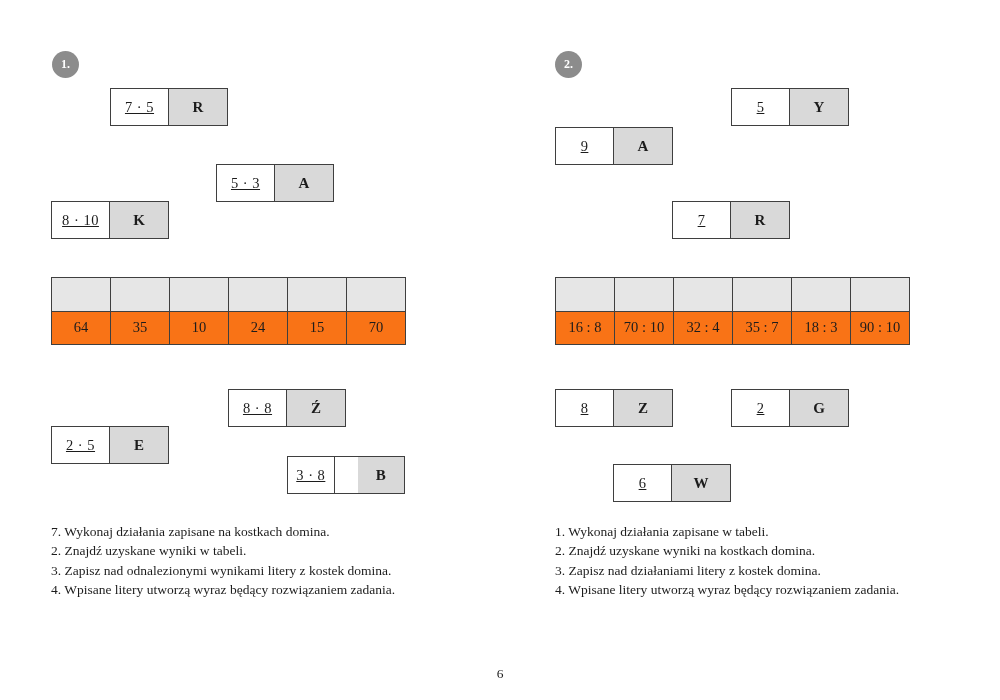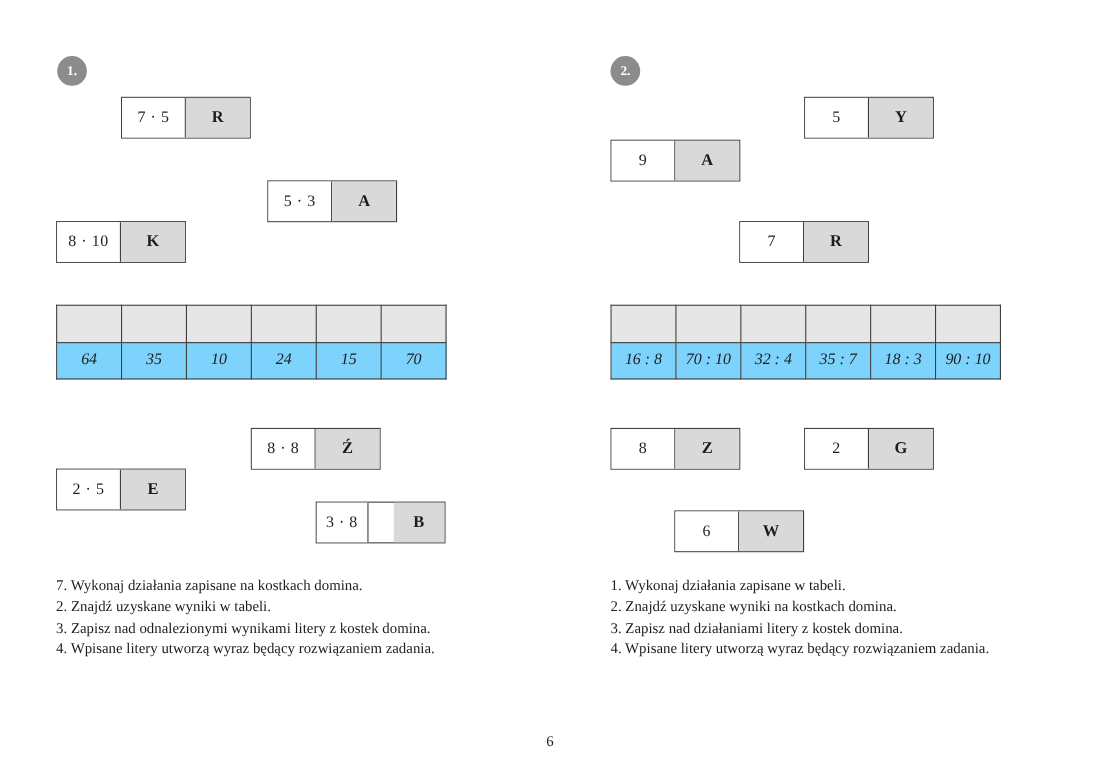--- a/index.html
+++ b/index.html
@@ -30,20 +30,21 @@
     border: 1.5px solid #3f3f3f;
     background: #ffffff;
   }
   .domino .op {
     width: 50%;
     display: flex; align-items: center; justify-content: center;
     background: #ffffff;
     border-right: 1.5px solid #3f3f3f;
     font-size: 14.5px;
     letter-spacing: 0.5px;
+    text-decoration: underline;
   }
   .domino .letter {
     width: 50%;
     display: flex; align-items: center; justify-content: center;
     background: #d9d9d9;
     font-size: 15px;
     font-weight: 700;
   }
   table.dtable {
     position: absolute;
@@ -51,21 +52,21 @@
   }
   table.dtable td {
     border: 1.5px solid #3f3f3f;
     width: 59px;
     height: 33.5px;
     text-align: center;
     vertical-align: middle;
     font-size: 14.5px;
   }
   table.dtable tr.answer-row td { background: #e6e6e6; }
-  table.dtable tr.value-row td { background: #7dd3fc; font-style: italic; }
+  table.dtable tr.value-row td { background: #f97316; }
   .instructions {
     position: absolute;
     font-size: 13.5px;
     line-height: 19.3px;
     white-space: nowrap;
   }
   .footer-note {
     position: absolute;
     left: 0; top: 623px;
     width: 958px;
@@ -85,21 +86,21 @@
 
 <div class="page">
 
   <div class="badge" style="left:52px; top:51px;">1.</div>
 
   <div class="domino" style="left:110px; top:88px;">
     <div class="op">7 · 5</div>
     <div class="letter">R</div>
   </div>
 
-  <div class="domino" style="left:243px; top:164px;">
+  <div class="domino" style="left:216px; top:164px;">
     <div class="op">5 · 3</div>
     <div class="letter">A</div>
   </div>
 
   <div class="domino" style="left:51px; top:201px;">
     <div class="op">8 · 10</div>
     <div class="letter">K</div>
   </div>
 
   <table class="dtable" style="left:51px; top:277px;">

